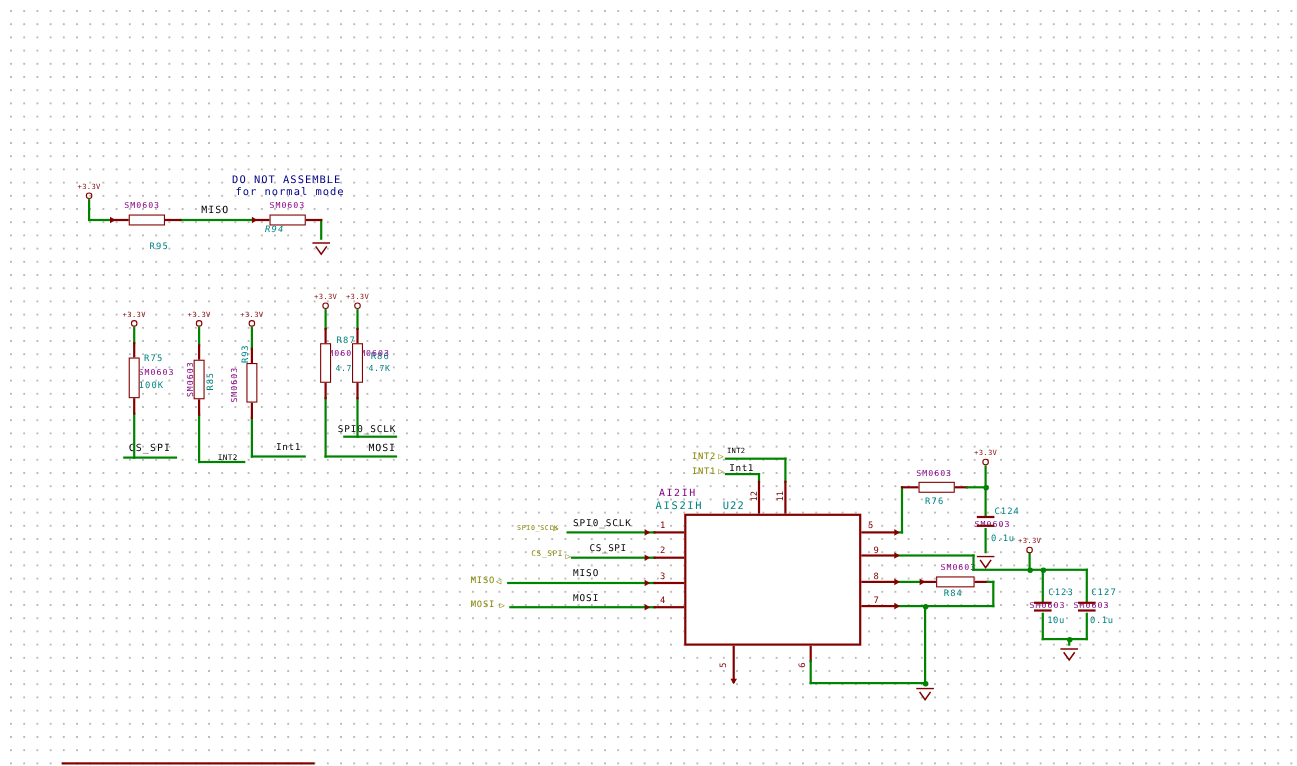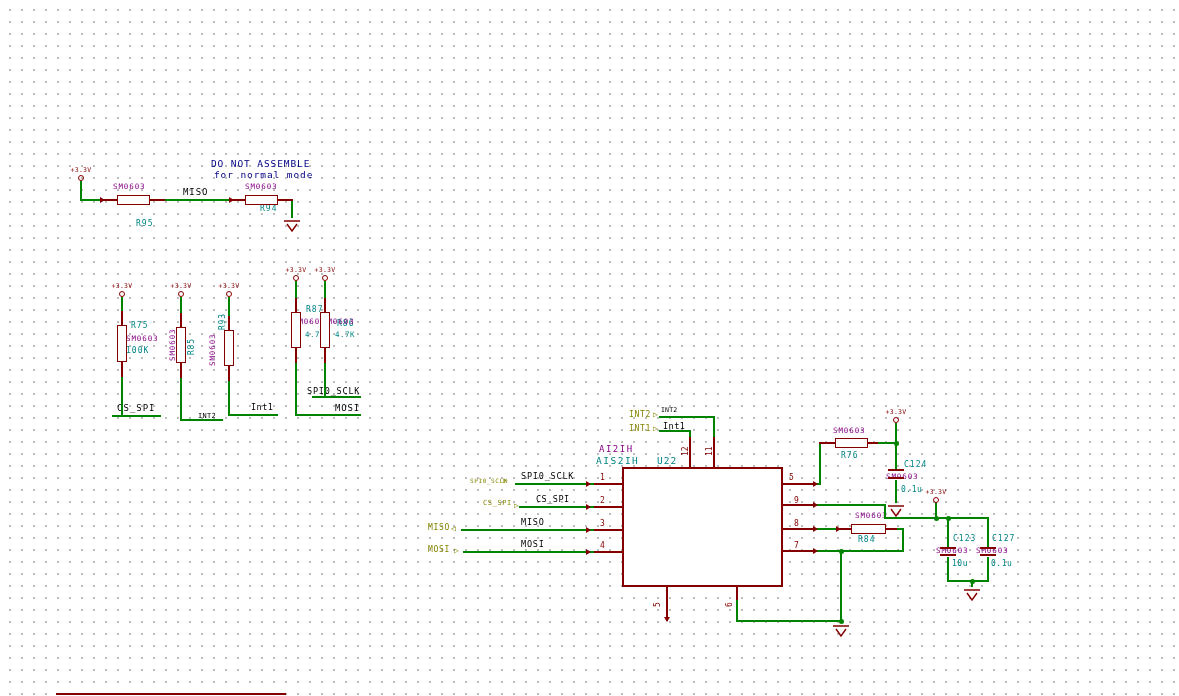--- a/index.html
+++ b/index.html
@@ -29,21 +29,21 @@
 
 <div id="canvas">
     <div class="sch-text" style="left: 211px; top: 159px; font-size: 9.5px; letter-spacing: 0.9px; color: rgb(0, 0, 132);">DO NOT ASSEMBLE</div>
     <div class="sch-text" style="left: 214px; top: 170px; font-size: 9.5px; letter-spacing: 0.9px; color: rgb(0, 0, 132);">for normal mode</div>
     <div class="sch-text" style="left: 113px; top: 183px; font-size: 7.5px; letter-spacing: 0.9px; color: rgb(132, 0, 132);">SM0603</div>
     <div class="sch-text" style="left: 121px; top: 195.5px; font-size: 8px; letter-spacing: 1px; color: rgb(0, 132, 132);">10K</div>
     <div class="sch-text" style="left: 136px; top: 220px; font-size: 8px; letter-spacing: 1px; color: rgb(0, 132, 132);">R95</div>
     <div class="sch-text" style="left: 183px; top: 188px; font-size: 9px; letter-spacing: 0.9px; color: rgb(0, 0, 0);">MISO</div>
     <div class="sch-text" style="left: 245px; top: 183px; font-size: 7.5px; letter-spacing: 0.9px; color: rgb(132, 0, 132);">SM0603</div>
     <div class="sch-text" style="left: 250px; top: 195.5px; font-size: 8px; letter-spacing: 1px; color: rgb(0, 132, 132);">10K</div>
-    <div class="sch-text" style="left: 260px; top: 205px; font-size: 8px; letter-spacing: 1px; color: rgb(0, 132, 132);">R94</div>
+    <div class="sch-text" style="left: 241px; top: 205px; font-size: 8px; letter-spacing: 1px; color: rgb(0, 132, 132); font-style: italic;">R94</div>
     <div class="sch-text" style="left: 131px; top: 322px; font-size: 8px; letter-spacing: 1px; color: rgb(0, 132, 132);">R75</div>
     <div class="sch-text" style="left: 126px; top: 335px; font-size: 7.5px; letter-spacing: 0.9px; color: rgb(132, 0, 132);">SM0603</div>
     <div class="sch-text" style="left: 126px; top: 347px; font-size: 8px; letter-spacing: 1px; color: rgb(0, 132, 132);">100K</div>
     <div class="sch-text" style="left: 117px; top: 404px; font-size: 9px; letter-spacing: 1px; color: rgb(0, 0, 0);">CS_SPI</div>
     <div class="sch-text v" style="left: 169px; top: 361px; font-size: 7.5px; letter-spacing: 0.9px; color: rgb(132, 0, 132);">SM0603</div>
     <div class="sch-text v" style="left: 178px; top: 356px; font-size: 7.5px; letter-spacing: 0.5px; color: rgb(0, 132, 132);">4.7K</div>
     <div class="sch-text v" style="left: 188px; top: 355px; font-size: 8px; letter-spacing: 0.8px; color: rgb(0, 132, 132);">R85</div>
     <div class="sch-text" style="left: 198px; top: 413px; font-size: 7px; letter-spacing: 0.3px; color: rgb(0, 0, 0);">INT2</div>
     <div class="sch-text v" style="left: 219px; top: 330px; font-size: 8px; letter-spacing: 0.8px; color: rgb(0, 132, 132);">R93</div>
     <div class="sch-text v" style="left: 209px; top: 366px; font-size: 7.5px; letter-spacing: 0.9px; color: rgb(132, 0, 132);">SM0603</div>

